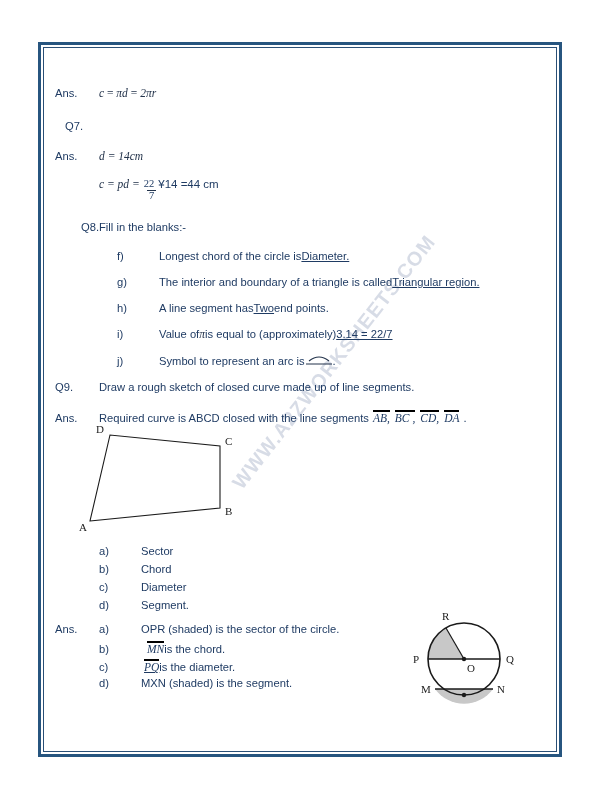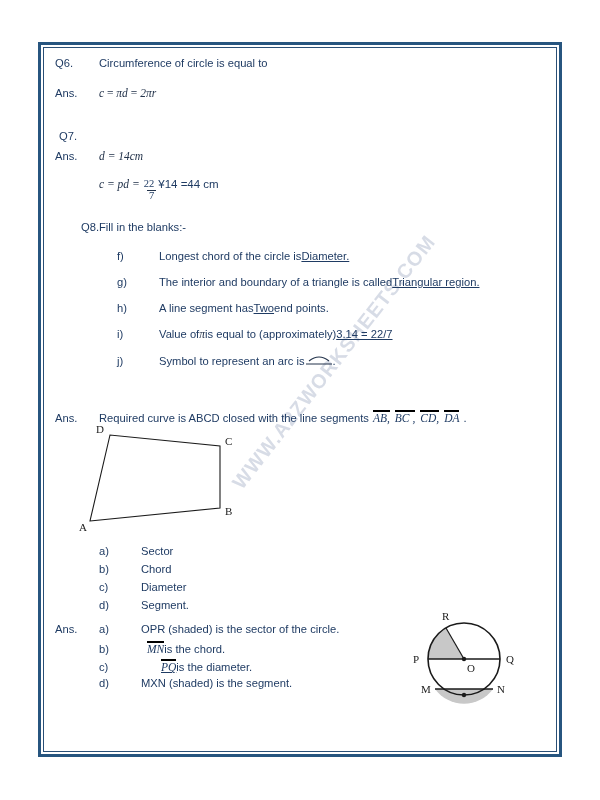--- a/index.html
+++ b/index.html
@@ -144,37 +144,33 @@
 </head>
 <body>
 
 <div id="page-frame">
   <div id="page-frame-inner"></div>
 
   <div id="watermark">WWW.A2ZWORKSHEETS.COM</div>
 
   <div id="content">
 
-    <div class="row" style="left:14px; top:12px;">
-      <span class="tag">Q6.</span>
-      <span class="body-txt">Circumference of circle is equal to</span>
-    </div>
 
     <div class="row" style="left:14px; top:42px;">
       <span class="tag">Ans.</span>
       <span class="math">
         <span>c</span>
         <span class="up">=</span>
         <span>πd</span>
         <span class="up">=</span>
         <span>2πr</span>
       </span>
     </div>
 
-    <div class="row" style="left:18px; top:75px;margin-top:10px;">
+    <div class="row" style="left:24px; top:75px;">
       <span class="tag">Q7.</span>
     </div>
 
     <div class="row" style="left:14px; top:105px;">
       <span class="tag">Ans.</span>
       <span class="math">d = 14cm</span>
     </div>
 
     <div class="row" style="left:58px; top:133px;">
       <span class="math">c = pd =</span>
@@ -222,20 +218,24 @@
       <span>Symbol to represent an arc is </span>
       <span class="arc-sym">
         <svg width="26" height="11" viewBox="0 0 26 11">
           <path d="M3 7 Q13 -1 23 7" fill="none" stroke="#22324a" stroke-width="1.1"></path>
           <line x1="0" y1="10" x2="26" y2="10" stroke="#22324a" stroke-width="1"></line>
         </svg>
       </span>
       <span>.</span>
     </div>
 
+    <div class="row" style="left:14px; top:336px;">
+      <span class="tag">Q9.</span>
+      <span class="body-txt">Draw a rough sketch of closed curve made up of line segments.</span>
+    </div>
 
     <div class="row" style="left:14px; top:365px;">
       <span class="tag">Ans.</span>
       <span class="body-txt">Required curve is ABCD closed with the line segments</span>
       <span style="display:inline-flex; gap:5px; margin-left:4px; align-items:baseline;">
         <span class="ovl">AB,</span>
         <span class="ovl">BC ,</span>
         <span class="ovl">CD,</span>
         <span class="ovl">DA</span>
       </span>
@@ -277,21 +277,21 @@
     </div>
 
     <div class="row" style="left:58px; top:596px;">
       <span class="lbl" style="width:42px; display:inline-block;">b)</span>
       <span class="ovl" style="margin-left:6px;">MN</span>
       <span> is the chord.</span>
     </div>
 
     <div class="row" style="left:58px; top:614px;">
       <span class="lbl" style="width:42px; display:inline-block;">c)</span>
-      <span class="ovl" style="margin-left:20px;text-decoration:underline;">PQ</span>
+      <span class="ovl" style="margin-left:3px;text-decoration:underline;">PQ</span>
       <span>  is the diameter.</span>
     </div>
 
     <div class="row" style="left:58px; top:632px;">
       <span class="lbl" style="width:42px; display:inline-block;">d)</span>
       <span>MXN (shaded) is the segment.</span>
     </div>
 
     <div class="figure" style="left:347px; top:548px;">
       <svg width="140" height="120" viewBox="0 0 140 120">

